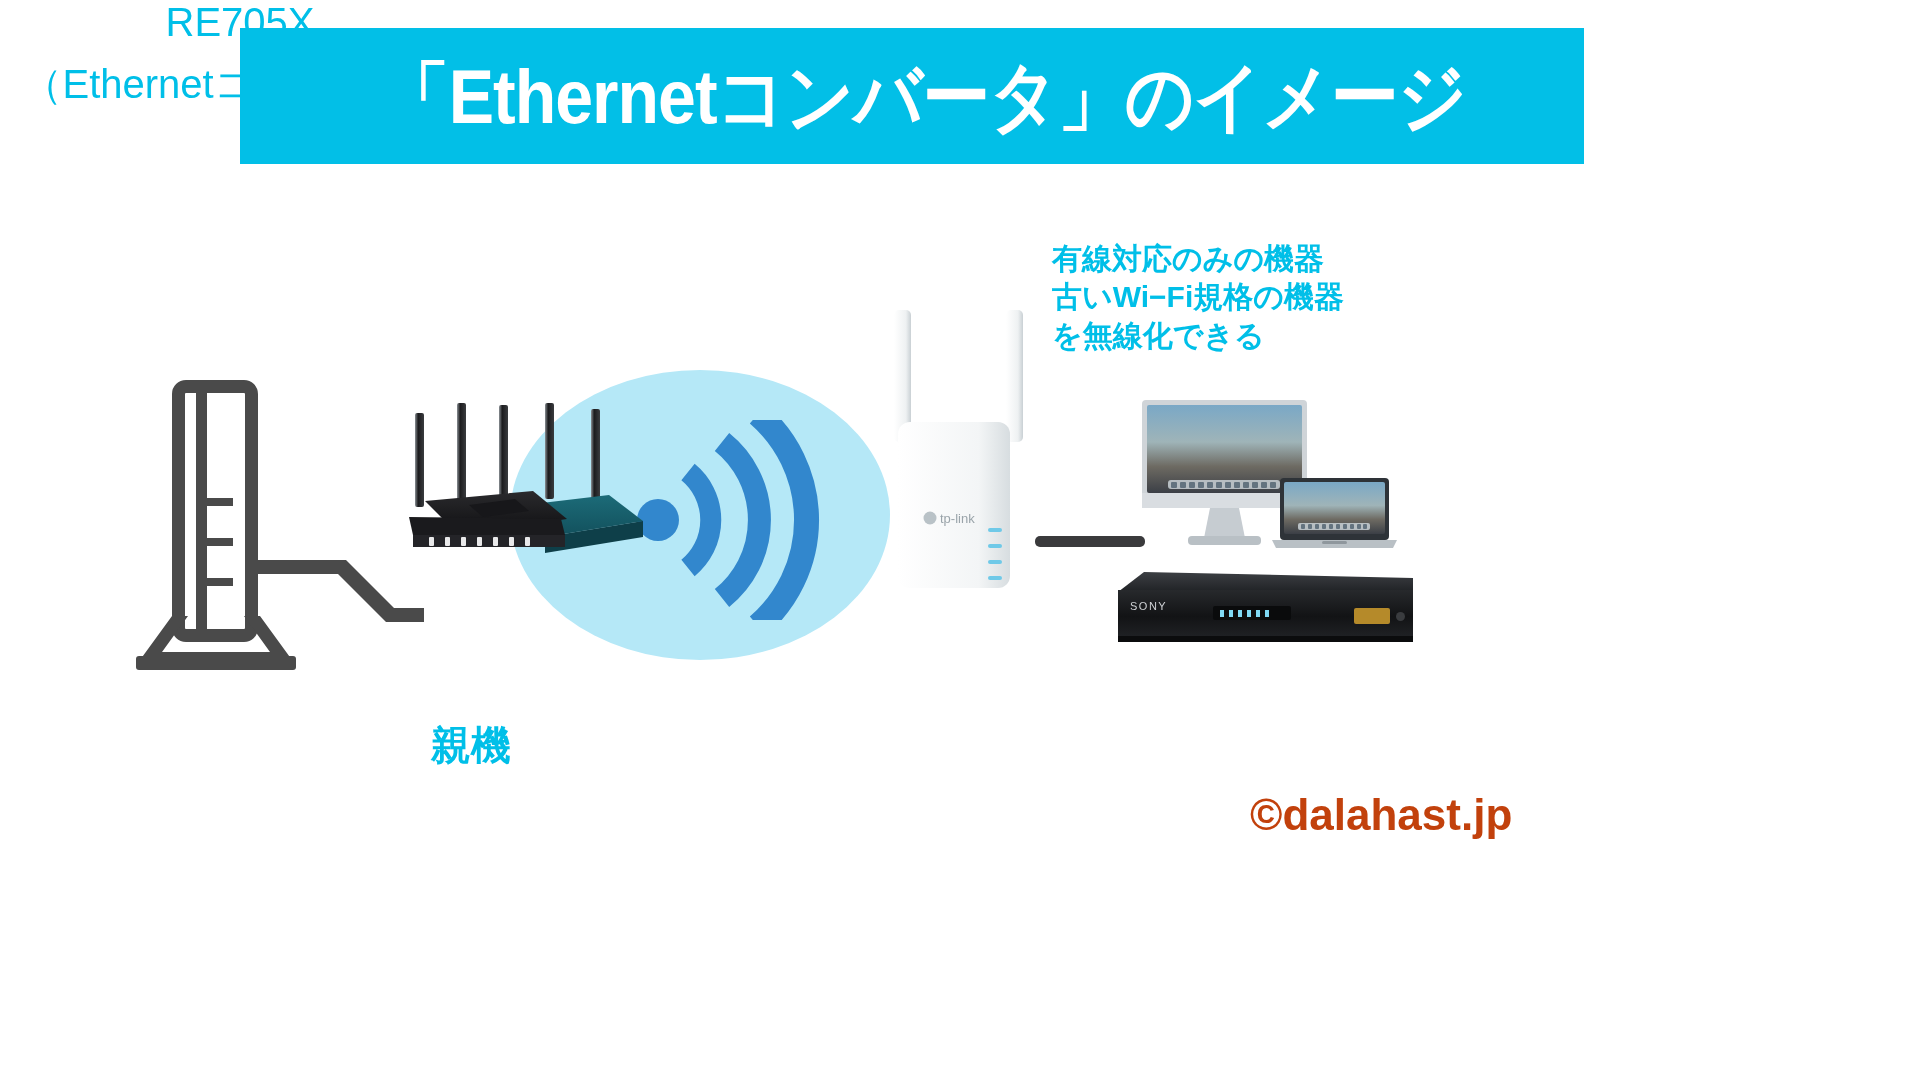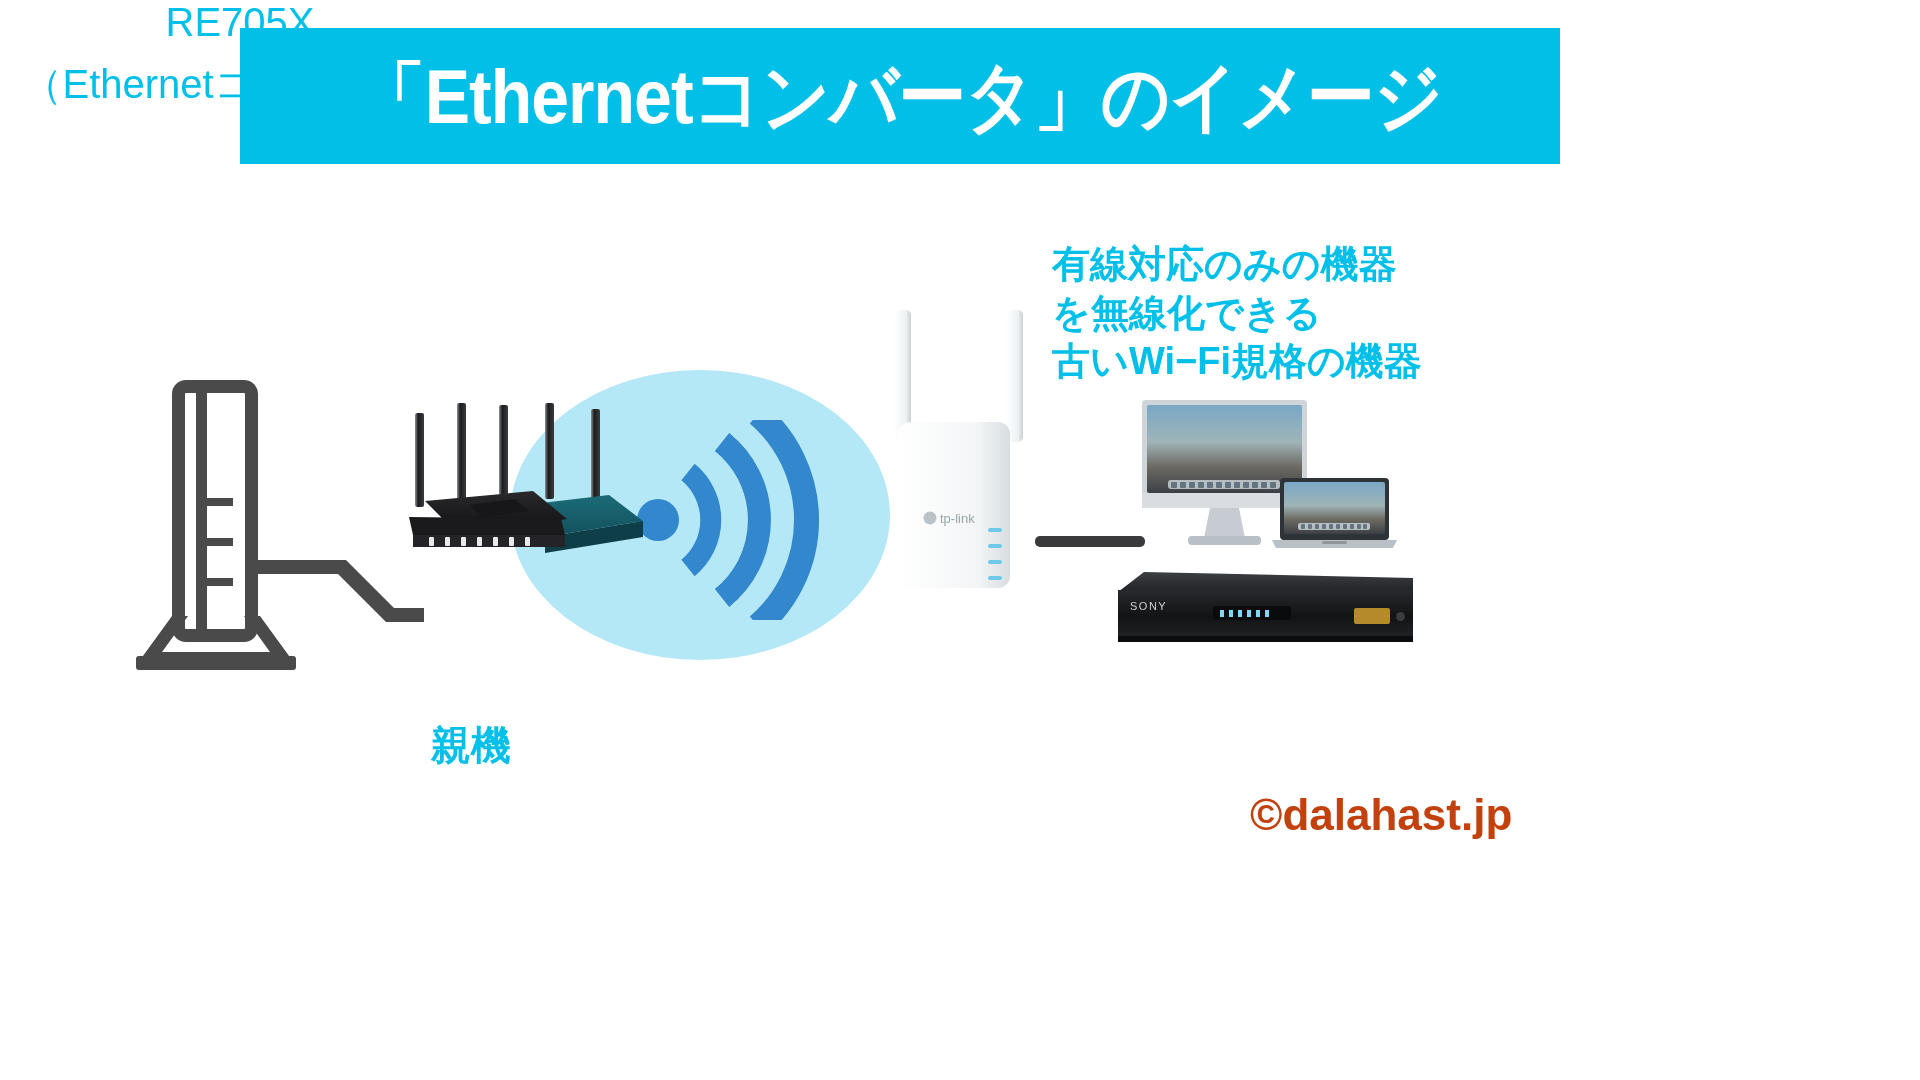--- a/index.html
+++ b/index.html
@@ -10,21 +10,21 @@
     overflow:hidden;
     position:relative;
   }
   #stage{position:absolute;left:0;top:0;width:1920px;height:1080px;}
 
   
   .banner{
     position:absolute;
     left:240px;top:28px;width:1320px;height:136px;
     background:#02bfe7;
-    display:flex;align-items:center;justify-content:center;
+    display:flex;align-items:center;justify-content:center;padding-left:24px;
   }
   .banner-text{
     color:#ffffff;
     font-size:68px;
     font-weight:bold;
     letter-spacing:-1px;
     white-space:nowrap;
     line-height:1;
     transform:scaleY(1.12);
   }
@@ -77,21 +77,21 @@
     font-size:40px;color:#00bfe8;font-weight:normal;
   }
   .extender-label .l2{display:block;margin-top:12px;}
 
   
   .lan-cable{position:absolute;left:1035px;top:532px;width:110px;height:18px;}
   .lan-cable svg{display:block;}
 
   
   .note{
-    left:1052px;top:240px;font-size:38px;line-height:1.28;
+    left:1052px;top:240px;font-size:30px;line-height:1.28;
   }
 
   
   .imac{position:absolute;left:1142px;top:400px;width:160px;height:150px;}
   .macbook{position:absolute;left:1272px;top:478px;width:118px;height:72px;}
   .bluray{position:absolute;left:1118px;top:572px;width:290px;height:80px;}
   .imac svg,.macbook svg,.bluray svg{display:block;}
 
   
   .copyright{
@@ -222,22 +222,22 @@
   </div>
 
   <div class="lan-cable">
     <svg width="110" height="18" viewBox="0 0 110 18">
       <rect x="0" y="4" width="110" height="11" rx="5" fill="#3a3a3c"></rect>
     </svg>
   </div>
 
   <div class="cy-label note">
     <div>有線対応のみの機器</div>
+    <div>古いWi−Fi規格の機器</div>
     <div>を無線化できる</div>
-    <div>古いWi−Fi規格の機器</div>
   </div>
 
   <div class="imac">
     <svg width="165" height="155" viewBox="0 0 165 155">
       <defs>
         <linearGradient id="scr" x1="0" y1="0" x2="0" y2="1">
           <stop offset="0%" stop-color="#7aa8c6"></stop>
           <stop offset="42%" stop-color="#9fb4b8"></stop>
           <stop offset="70%" stop-color="#6d6a62"></stop>
           <stop offset="100%" stop-color="#3b3f46"></stop>

